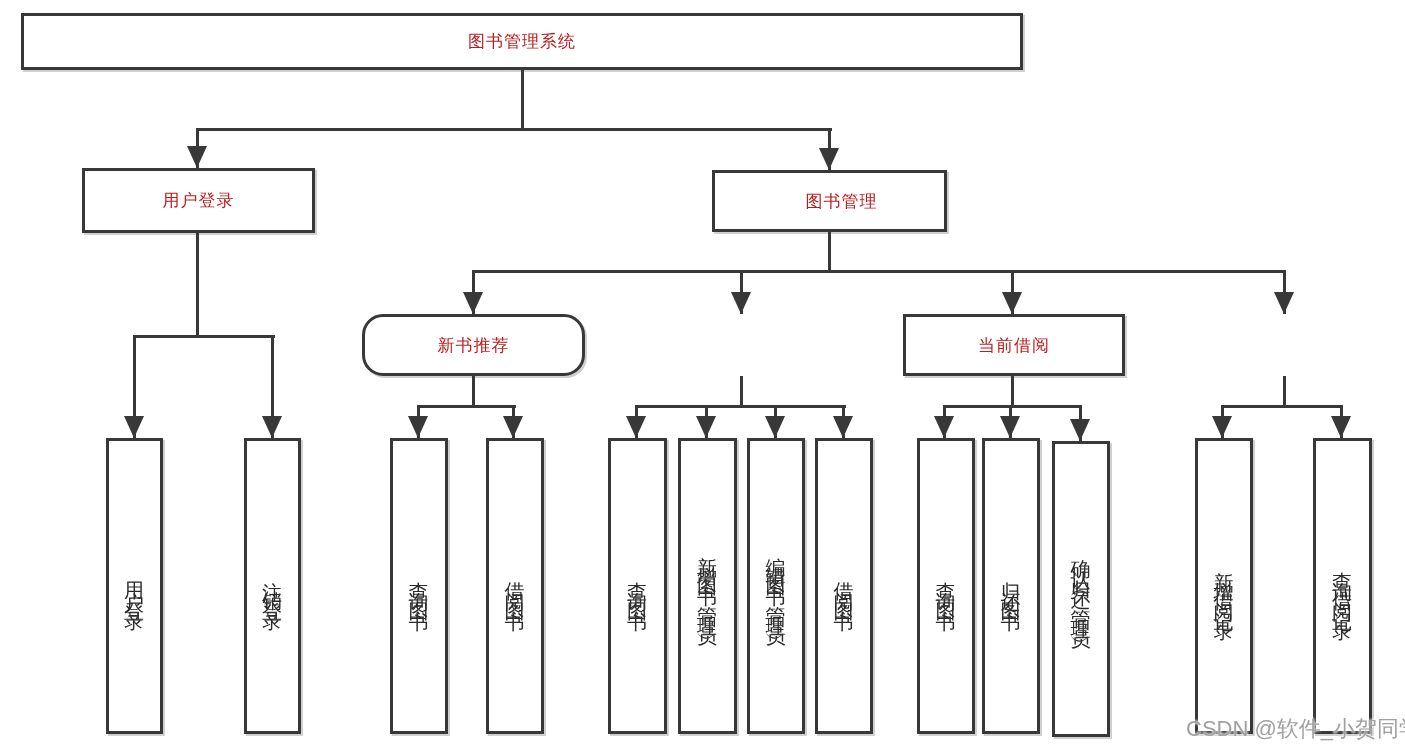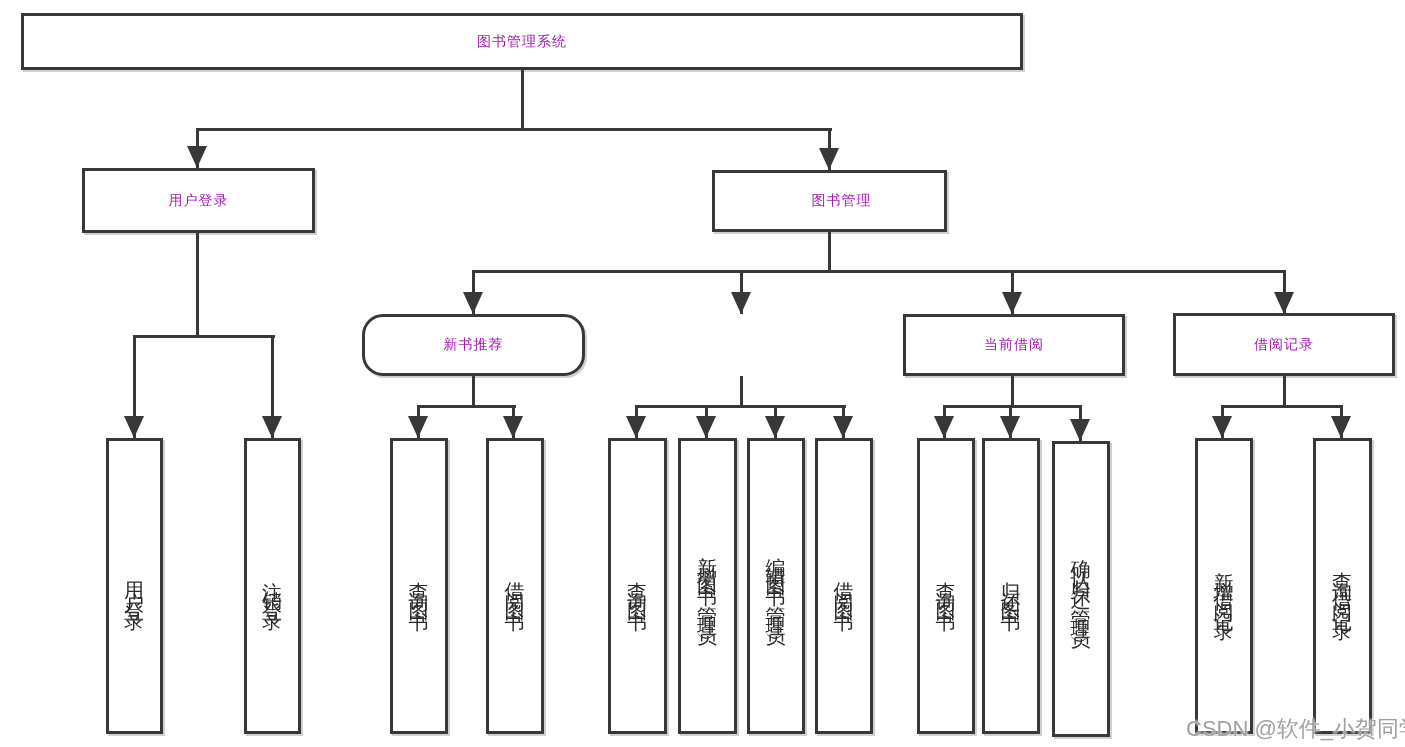--- a/index.html
+++ b/index.html
@@ -3,21 +3,21 @@
 <meta charset="utf-8">
 <style>
   html,body{margin:0;padding:0;background:#fff;}
   .canvas{
     position:relative;width:1405px;height:747px;background:#ffffff;
     font-family:"Liberation Sans","DejaVu Sans",sans-serif;overflow:hidden;
   }
   .node{
     position:absolute;box-sizing:border-box;border:3px solid #383838;background:#ffffff;
     display:flex;align-items:center;justify-content:center;
-    font-size:14px;color:#a21caf;box-shadow:2px 2px 0 rgba(120,120,120,0.35);
+    font-size:17px;color:#b91c1c;box-shadow:2px 2px 0 rgba(120,120,120,0.35);
     letter-spacing:1px;white-space:nowrap;
   }
   .vnode{
     position:absolute;box-sizing:border-box;border:3px solid #383838;background:#ffffff;
     display:flex;align-items:center;justify-content:center;
     color:#2a2a2a;box-shadow:2px 2px 0 rgba(120,120,120,0.35);
   }
   .vtext{
     writing-mode:vertical-rl;text-orientation:mixed;
     font-size:20px;line-height:1;letter-spacing:10px;color:#2a2a2a;
@@ -40,21 +40,20 @@
 
 <div class="canvas">
 
   <div class="node" style="left:21px;top:13px;width:1002px;height:57px;">图书管理系统</div>
 
   <div class="node" style="left:82px;top:168px;width:233px;height:65px;">用户登录</div>
   <div class="node" style="left:712px;top:170px;width:235px;height:62px;padding-left:24px;">图书管理</div>
 
   <div class="node" style="left:362px;top:314px;width:223px;height:62px;border-radius:21px;">新书推荐</div>
   <div class="node" style="left:903px;top:314px;width:222px;height:62px;font-family:Liberation Serif, serif;">当前借阅</div>
-  <div class="node" style="left:1173px;top:313px;width:222px;height:63px;">借阅记录</div>
 
   <div class="vnode" style="left:106px;top:438px;width:57px;height:296px;">
     <span class="vtext">用户登录</span>
   </div>
   <div class="vnode" style="left:244px;top:438px;width:57px;height:296px;">
     <span class="vtext">注销登录</span>
   </div>
 
   <div class="vnode" style="left:390px;top:438px;width:58px;height:296px;">
     <span class="vtext">查询图书</span>

